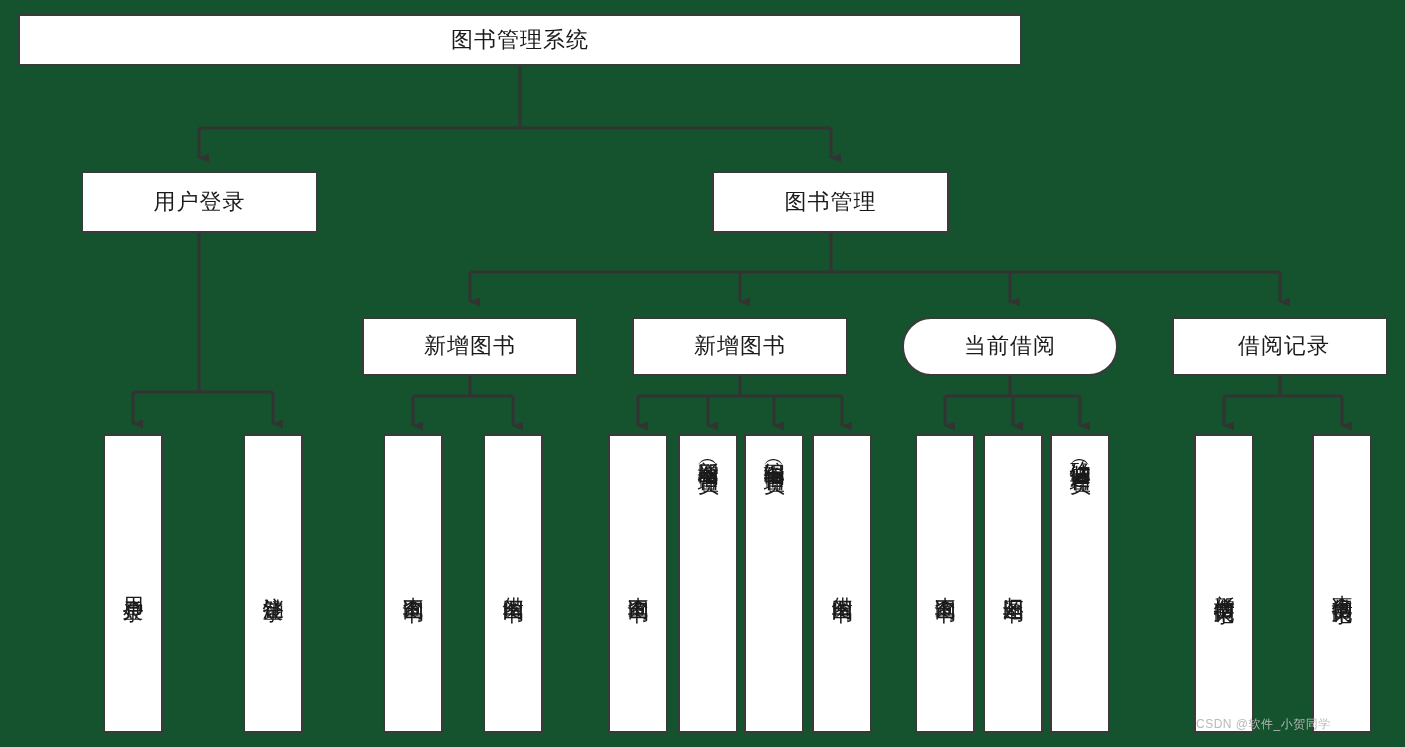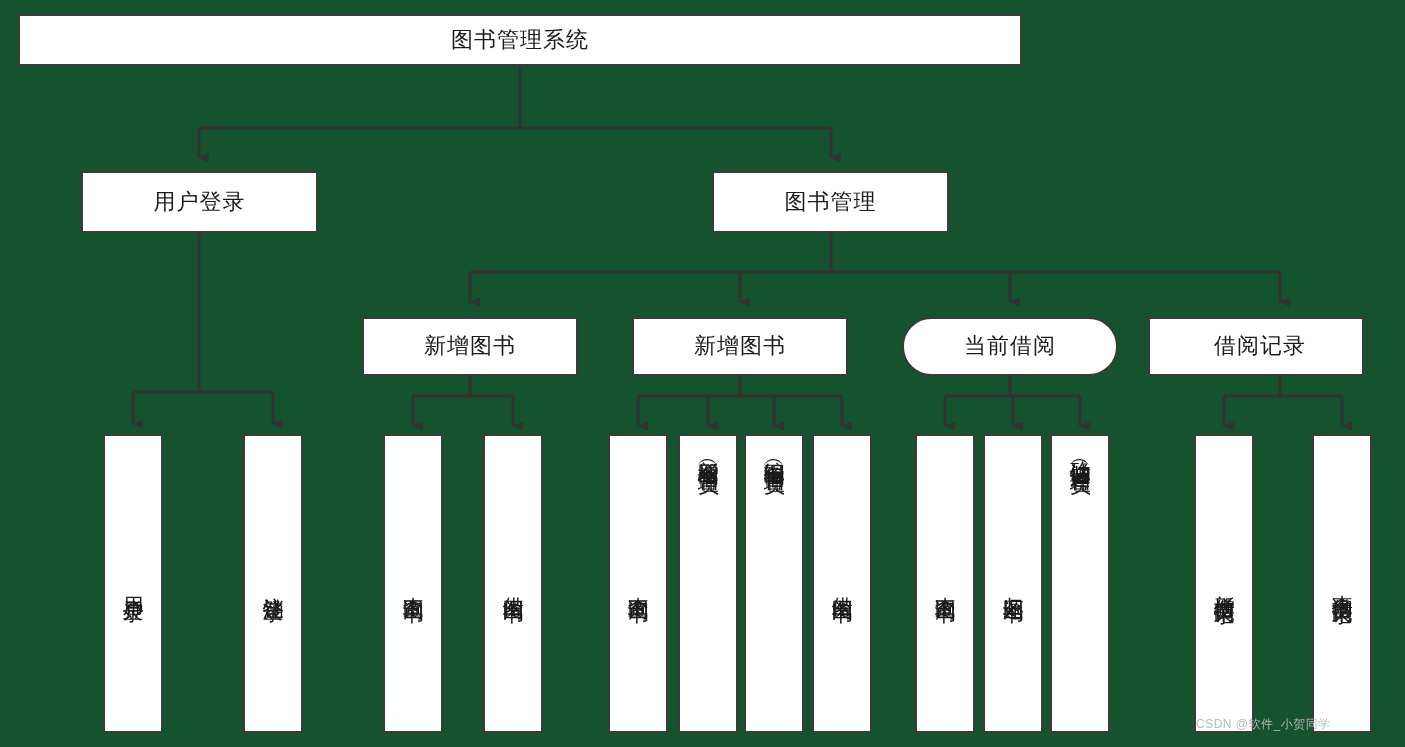--- a/index.html
+++ b/index.html
@@ -138,21 +138,21 @@
 
   <div class="node horizontal" style="left:362px; top:317px; width:216px; height:59px;">
     <span class="node-label">新增图书</span>
   </div>
   <div class="node horizontal" style="left:632px; top:317px; width:216px; height:59px;">
     <span class="node-label">新增图书</span>
   </div>
   <div class="node horizontal" style="left:902px; top:317px; width:216px; height:59px;border-radius:29px;">
     <span class="node-label">当前借阅</span>
   </div>
-  <div class="node horizontal" style="left:1148px; top:317px; width:216px; height:59px;padding-left:8px;">
+  <div class="node horizontal" style="left:1172px; top:317px; width:216px; height:59px;padding-left:8px;">
     <span class="node-label">借阅记录</span>
   </div>
 
   <div class="node vertical centered" style="left:103px; top:434px; width:60px; height:299px;">
     <span class="node-label">用户登录</span>
   </div>
   <div class="node vertical centered" style="left:243px; top:434px; width:60px; height:299px;">
     <span class="node-label">注销登录</span>
   </div>
 

